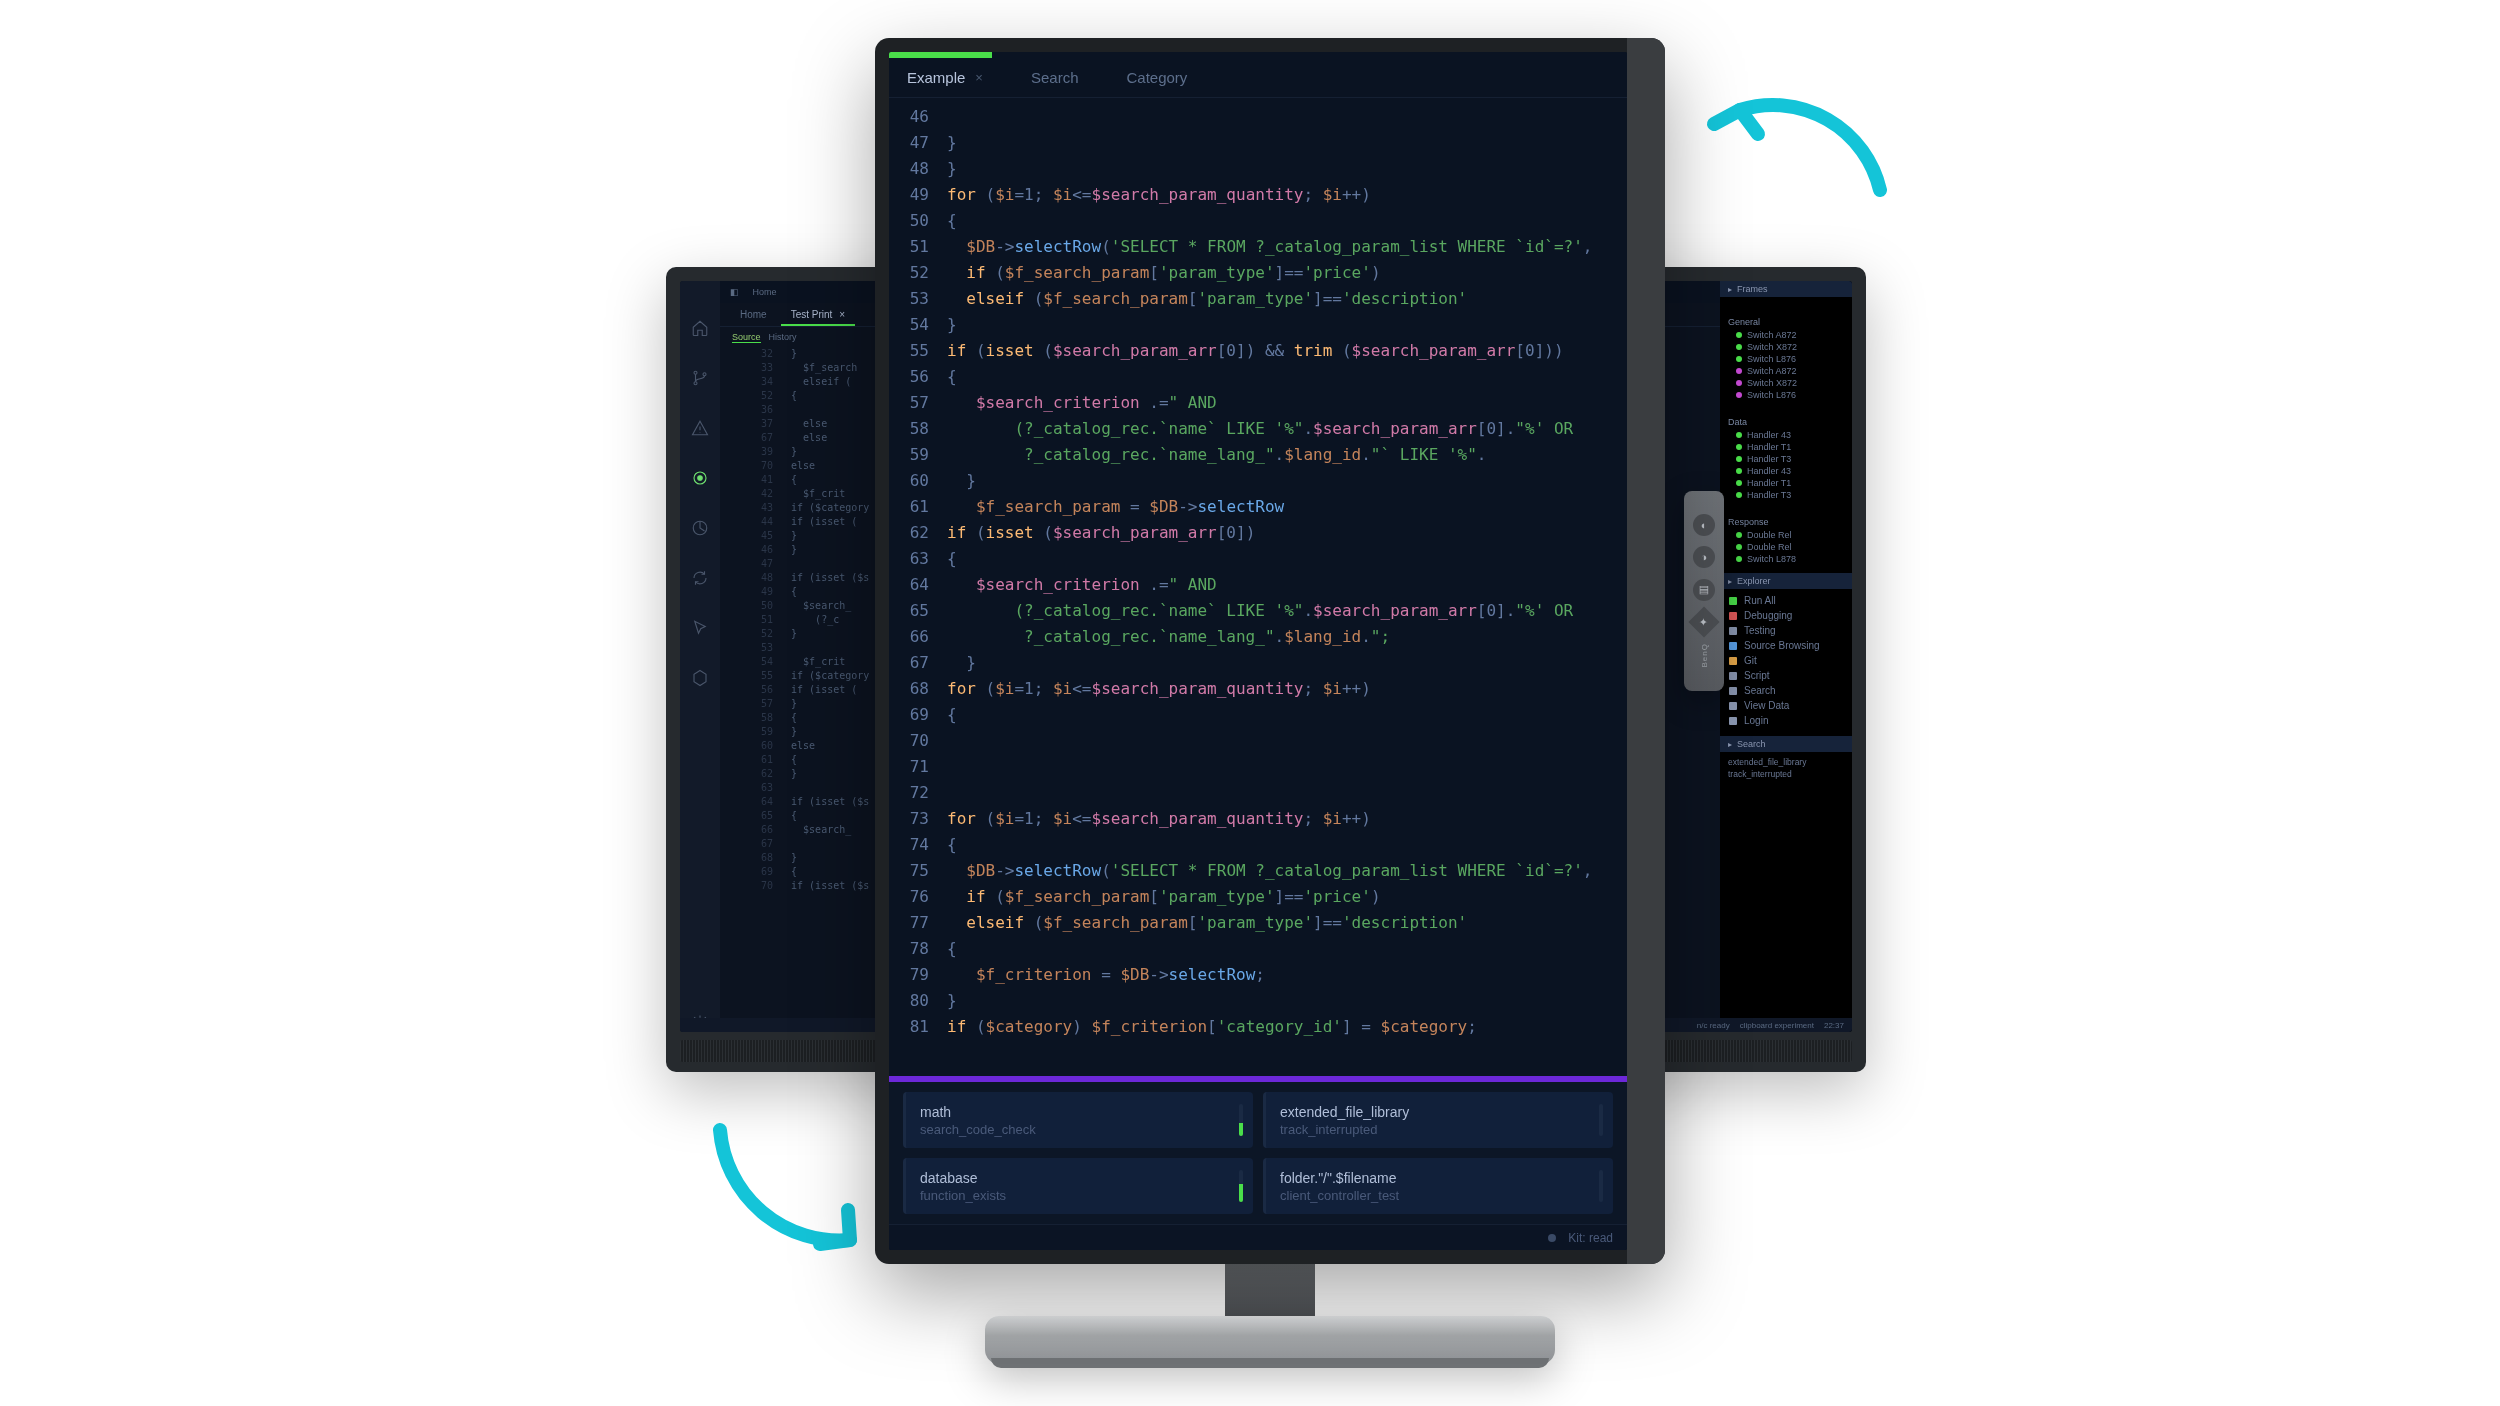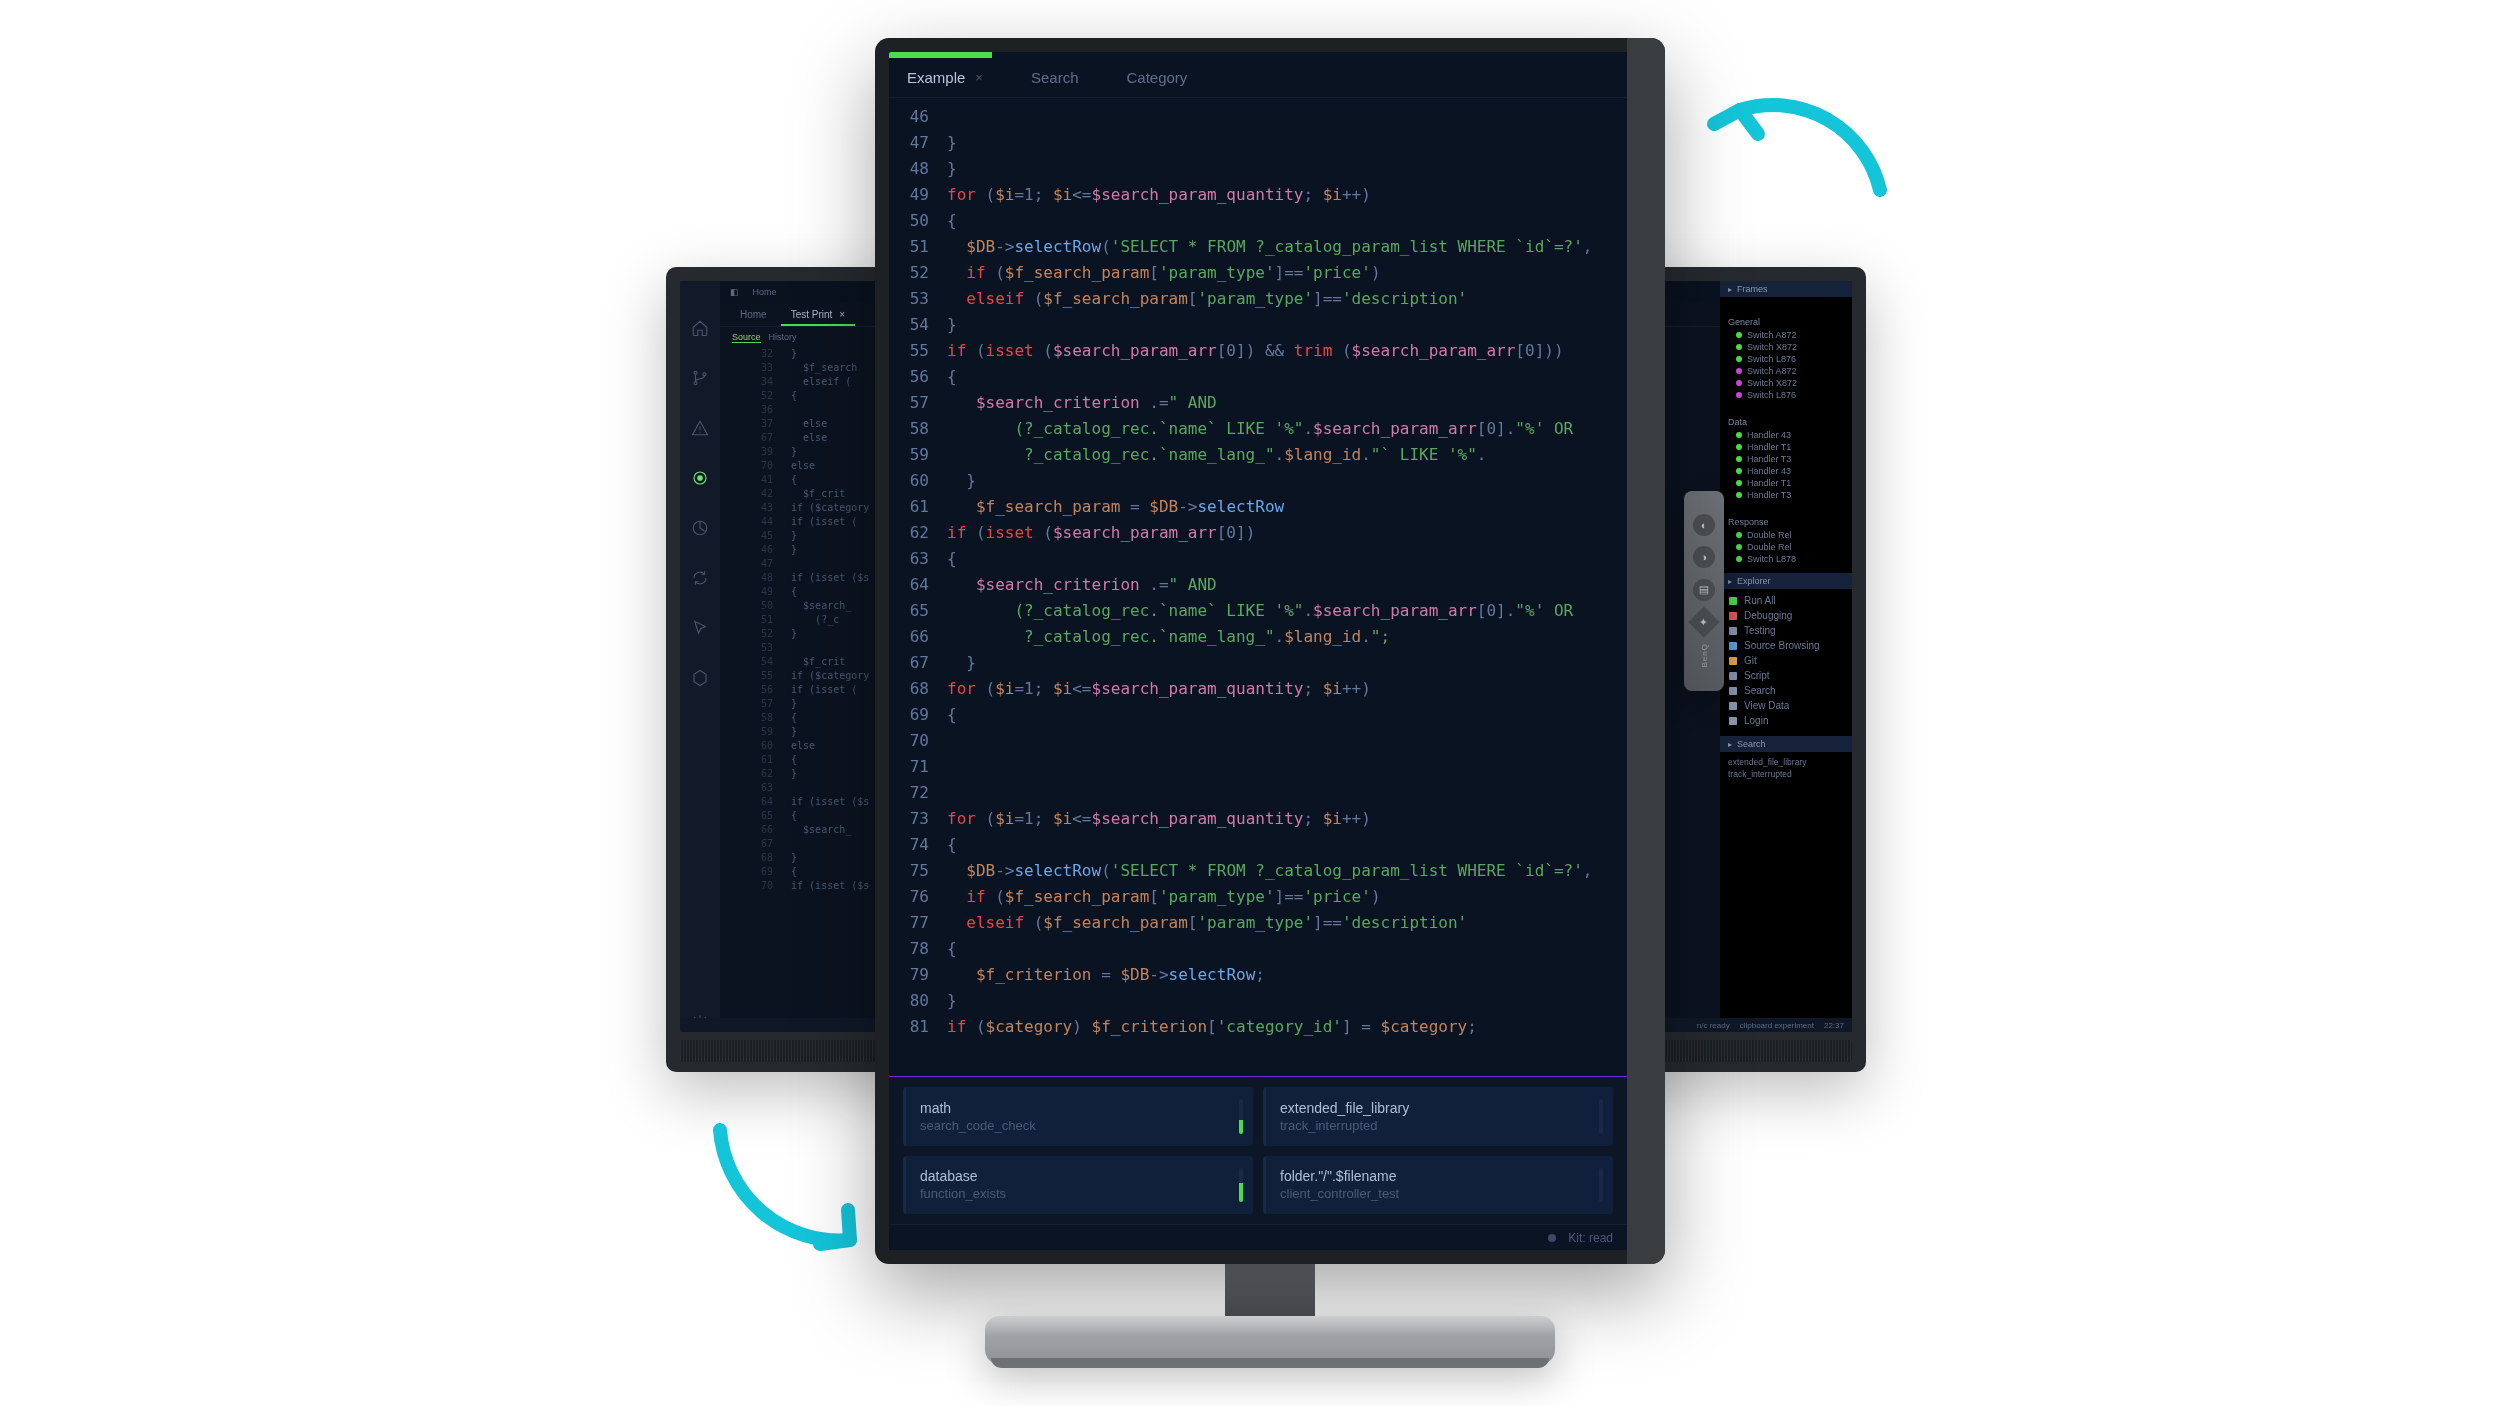--- a/index.html
+++ b/index.html
@@ -110,29 +110,29 @@
   .p-tabs .tab.active { color:#b7c4dc; }
   .p-tabs .close { font-size:13px; color:#4a5a72; }
 
   .p-code {
     flex:1; overflow:hidden; font-family:'Consolas','Menlo',monospace;
     font-size:16px; line-height:26px; padding: 6px 0 6px 0;
   }
   .p-code .row { display:flex; white-space:pre; }
   .p-code .ln { width:58px; text-align:right; padding-right:18px; color:#62789f; user-select:none; }
   .p-code .tx { color:#6b7fa3; }           
-  .c-kw   { color:#ef4444;text-align:center; }           
+  .c-kw   { color:#fdba74;text-align:center; }           
   .c-var  { color:#c4845b; }           
   .c-varp { color:#d17aa8; }           
   .c-fn   { color:#6aa8e8; }           
   .c-str  { color:#5aa760; }           
   .c-op   { color:#62789f; }
 
   .p-panels {
-    height: 148px; background:#0c1626; border-top:1px solid #6d28d9;
+    height: 148px; background:#0c1626; border-top:6px solid #6d28d9;
     display:grid; grid-template-columns: 1fr 1fr; grid-template-rows: 1fr 1fr;
     gap:10px; padding:10px 14px;
   }
   .p-card {
     background:#11203a; border-radius:4px; border-left:3px solid #1a2a44;
     padding:8px 14px; position:relative; display:flex; flex-direction:column; justify-content:center;
   }
   .p-card .ttl { font-size:14px; color:#b0bed8; }
   .p-card .sub { font-size:13px; color:#4a5a7a; margin-top:2px; }
   .p-card .bar { position:absolute; right:10px; top:12px; bottom:12px; width:4px; background:#1a2a44; border-radius:2px; overflow:hidden; }

